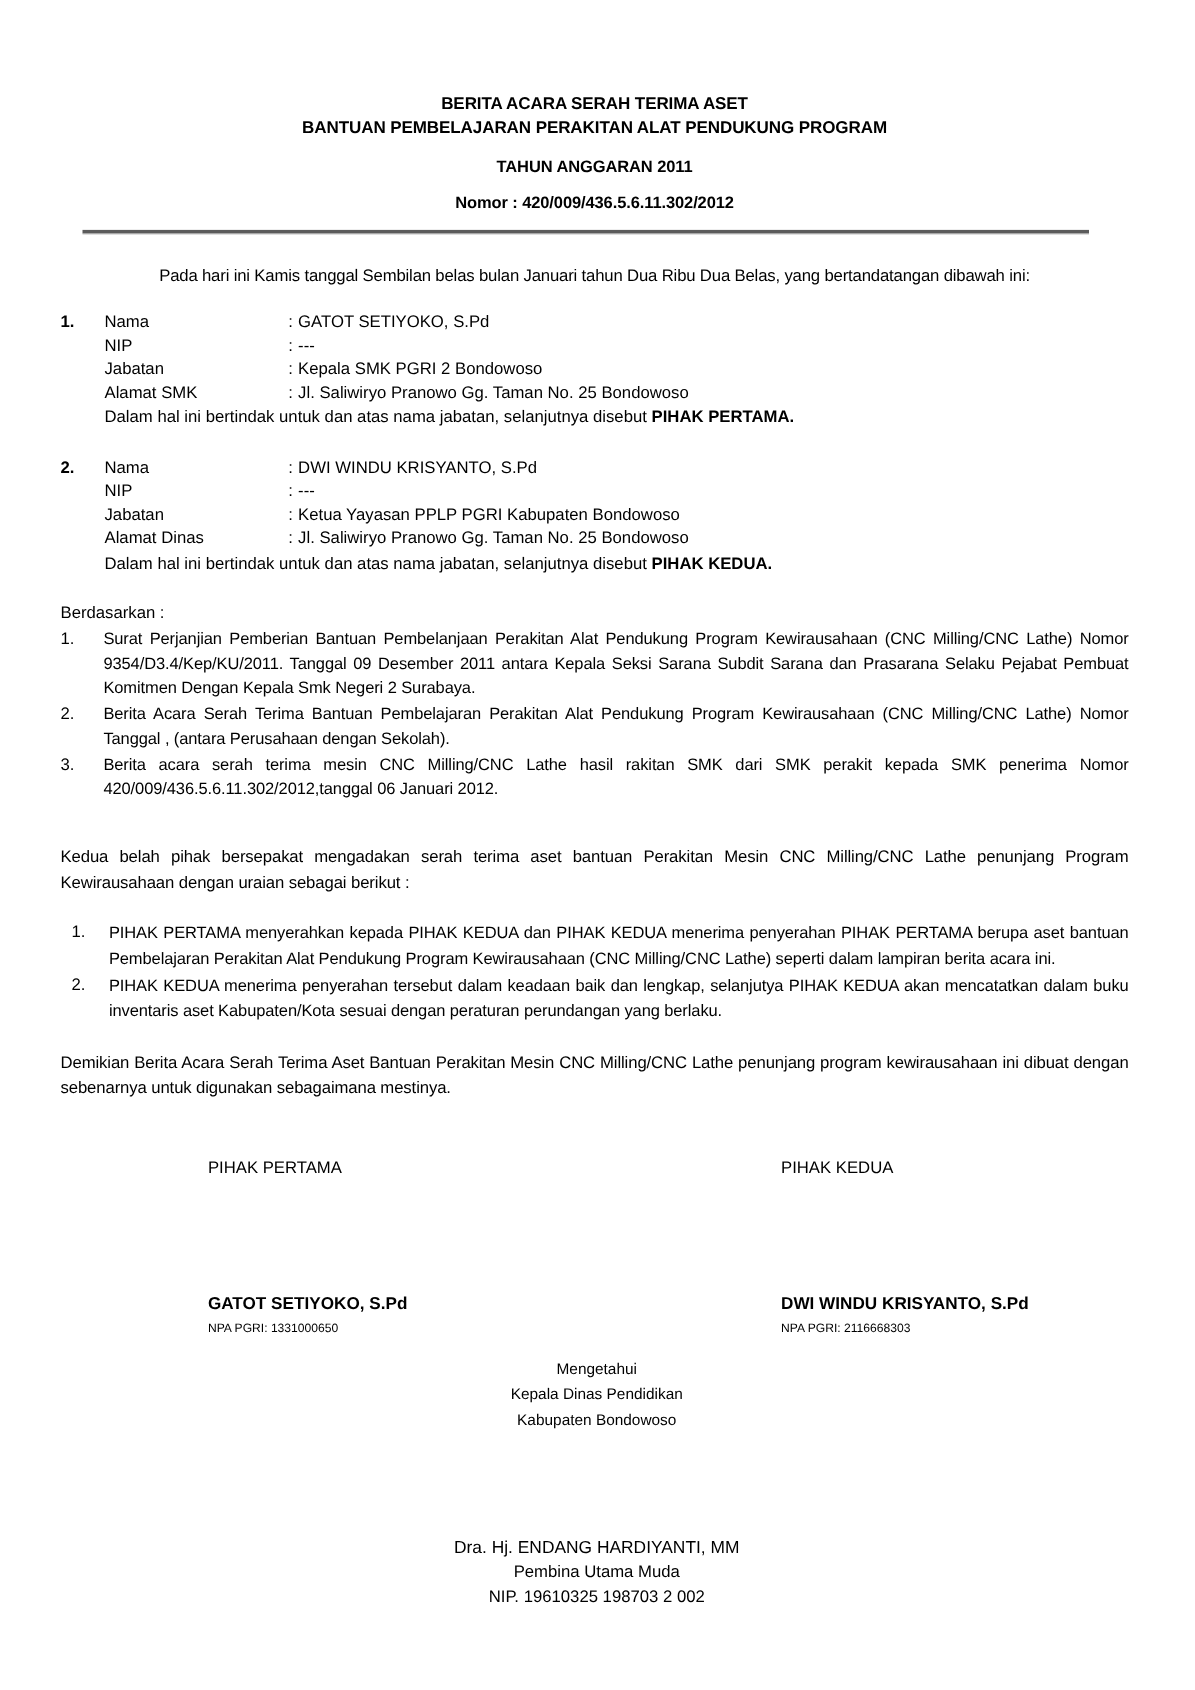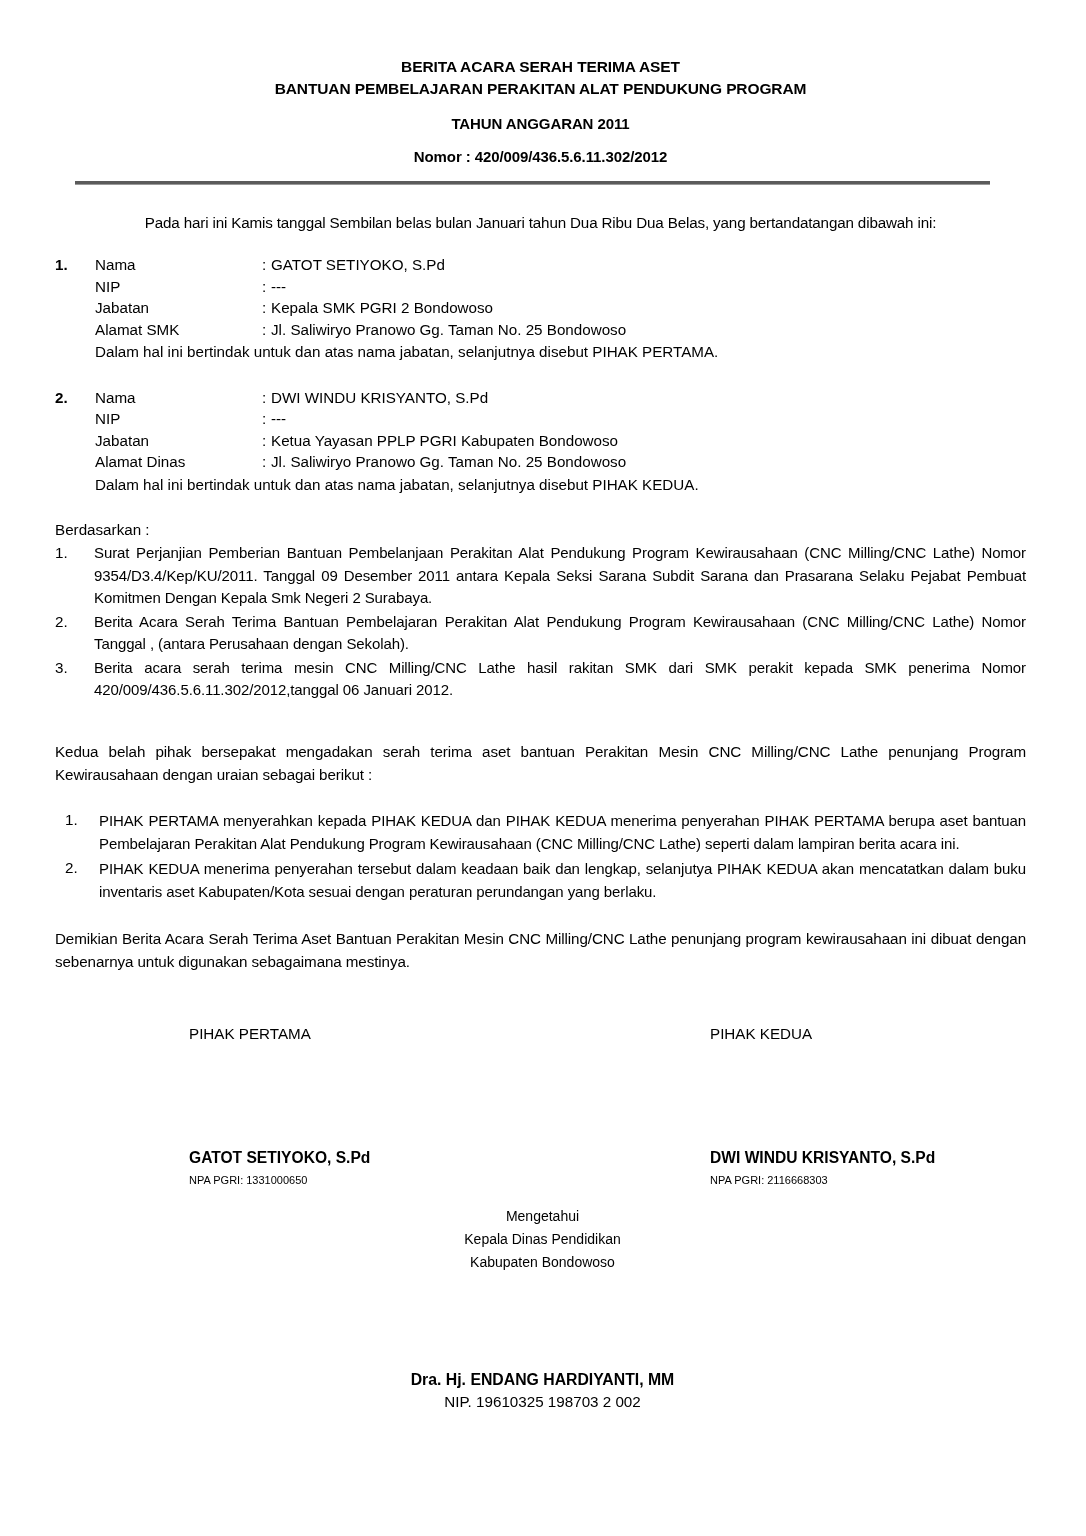--- a/index.html
+++ b/index.html
@@ -12,21 +12,21 @@
     height: 1536px;
     font-family: "Liberation Sans", sans-serif;
     color: #000000;
     -webkit-font-smoothing: none;
   }
   .page {
     position: relative;
     width: 1086px;
     height: 1536px;
     box-sizing: border-box;
-    padding: 56px 60px 0 55px;
+    padding: 84px 60px 0 55px;
   }
 
   
   .doc-header {
     text-align: center;
     font-weight: bold;
     font-size: 15.5px;
     line-height: 21.5px;
     letter-spacing: -0.1px;
   }
@@ -86,21 +86,21 @@
   }
   .party-value {
     font-size: 15.2px;
   }
   .party-foot {
     margin-left: 40px;
     font-size: 15.2px;
     line-height: 21.5px;
     margin-top: 1px;
   }
-  .party-foot b { font-weight: normal; }
+  .party-foot b { font-weight: bold; }
 
   
   .section-label {
     margin-top: 24px;
     font-size: 15.2px;
     line-height: 21px;
   }
   .olist {
     margin-top: 2px;
   }
@@ -186,21 +186,21 @@
     font-size: 14px;
     line-height: 23px;
     padding-left: 4px;
   }
   .official {
     margin-top: 95px;
     text-align: center;
     padding-left: 4px;
   }
   .official-name {
-    font-weight: bold;
+    font-weight: normal;
     font-size: 15.8px;
     line-height: 22px;
   }
   .official-rank {
     font-size: 15.2px;
     line-height: 22px;
   }
   .official-nip {
     font-size: 15.2px;
     line-height: 22px;
@@ -326,16 +326,17 @@
   </div>
 
   <div class="knowing">
     <div>Mengetahui</div>
     <div>Kepala Dinas Pendidikan</div>
     <div>Kabupaten Bondowoso</div>
   </div>
 
   <div class="official">
     <div class="official-name">Dra. Hj. ENDANG HARDIYANTI, MM</div>
+    <div class="official-rank">Pembina Utama Muda</div>
     <div class="official-nip">NIP. 19610325 198703 2 002</div>
   </div>
 
 </div>
 
 </body></html>

